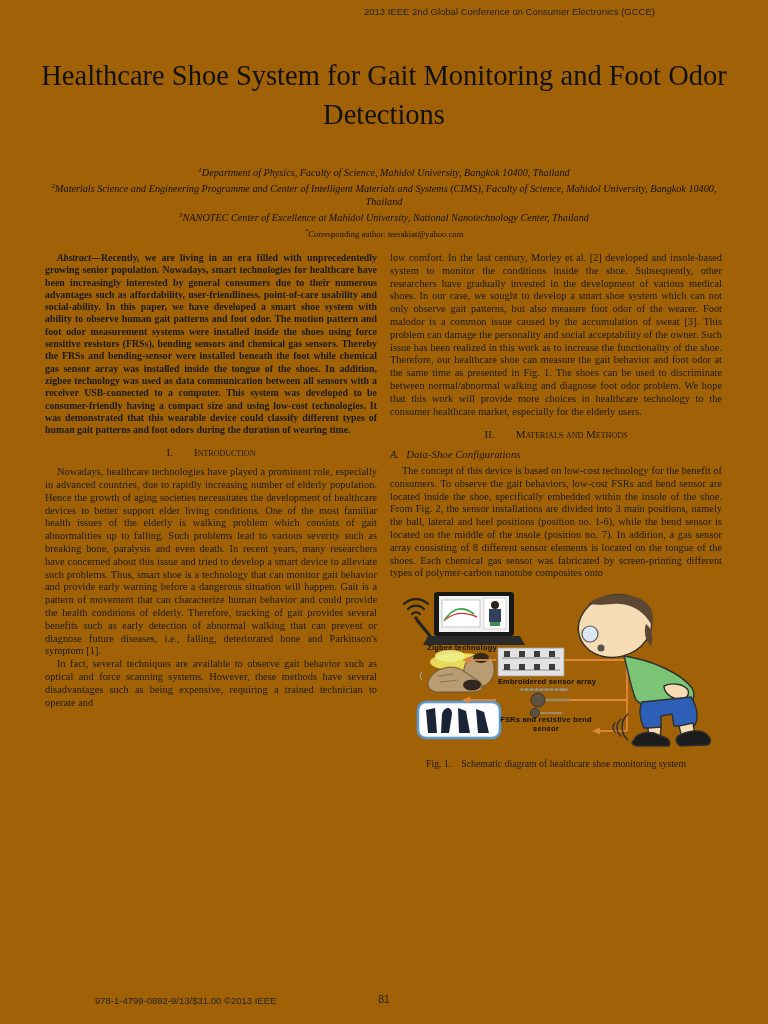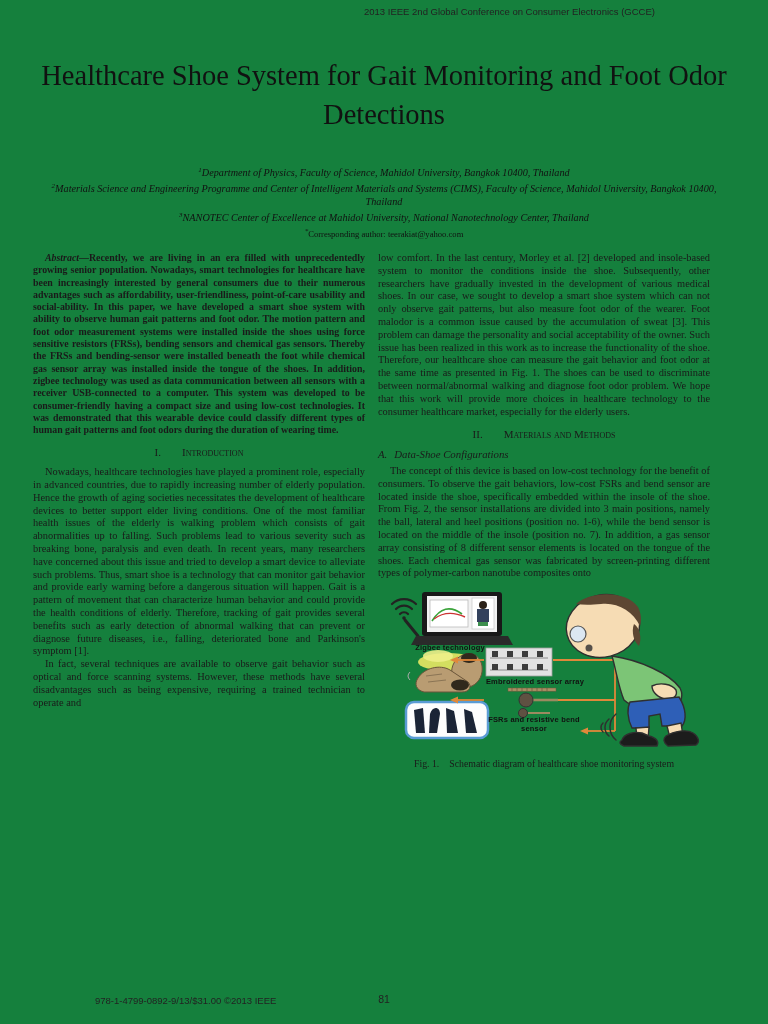--- a/index.html
+++ b/index.html
@@ -1,28 +1,28 @@
 <!DOCTYPE html>
 <html><head>
 <meta charset="utf-8">
 <style>
   html,body{margin:0;padding:0;background:#fff;}
-  #page{position:relative;width:768px;height:1024px;background:#15803d;overflow:hidden;
+  #page{position:relative;width:768px;height:1024px;background:#a16207;overflow:hidden;
         font-family:"Liberation Serif","DejaVu Serif",serif;color:#1a1a1a;}
   .conf-header{position:absolute;top:6px;left:364px;font-family:"Liberation Sans","DejaVu Sans",sans-serif;
         font-size:9.5px;color:#222;}
   .title{position:absolute;top:56px;left:34px;width:700px;text-align:center;
         font-size:28.5px;line-height:39px;font-weight:400;color:#111;}
   .authors{position:absolute;top:146px;left:0;width:768px;text-align:center;font-size:12.5px;color:#111;}
   .authors sup{font-size:8px;}
   .affiliations{position:absolute;top:164px;left:34px;width:700px;text-align:center;
         font-style:italic;font-size:10.2px;line-height:12.6px;color:#111;}
   .affiliations sup{font-size:7px;font-style:italic;}
   .corresponding{font-style:normal;font-size:8.6px;}
-  .columns{position:absolute;top:252px;left:33px;width:678px;display:flex;gap:13px;}
+  .columns{position:absolute;top:252px;left:45px;width:678px;display:flex;gap:13px;}
   .col{width:332px;text-align:justify;font-size:10.4px;line-height:12.8px;}
   .abstract{font-weight:bold;font-size:9.9px;line-height:12.3px;text-indent:12px;margin:0;}
   .abstract .abs-label{font-style:italic;}
   .keywords{font-style:italic;font-size:9.9px;line-height:12.3px;text-indent:12px;margin:9px 0 0 0;}
   .sec-heading{text-align:center;font-variant:small-caps;font-size:11px;margin:10px 0 7px 0;font-weight:400;}
   .sec-heading .heading-num{font-variant:normal;margin-right:21px;}
   .sub-heading{font-style:italic;font-size:10.8px;margin:6px 0 4px 0;text-align:left;font-weight:400;}
   .sub-heading .sub-num{margin-right:7px;}
   .body-p{margin:0;text-indent:12px;}
   .body-p.no-indent{text-indent:0;}

